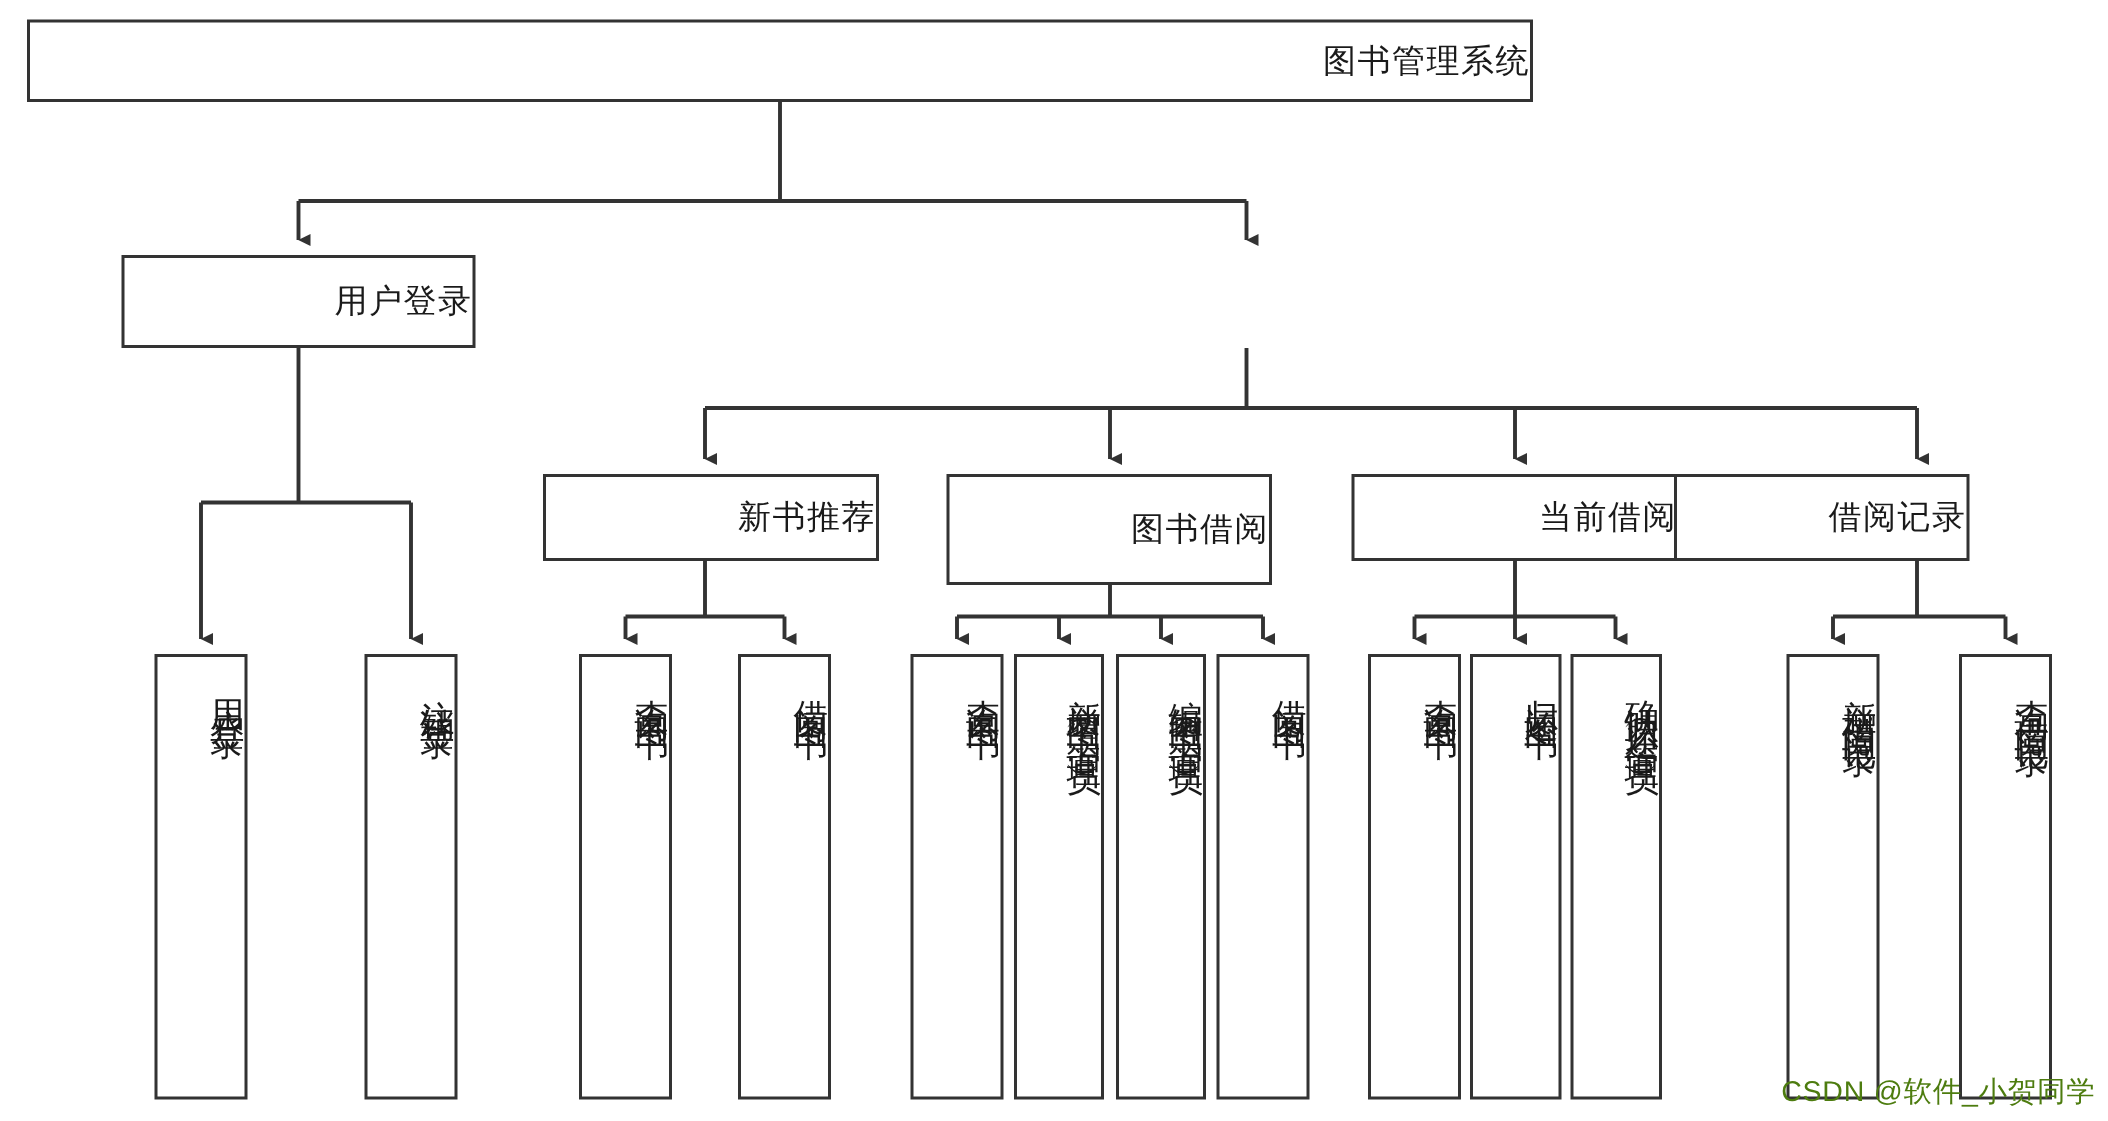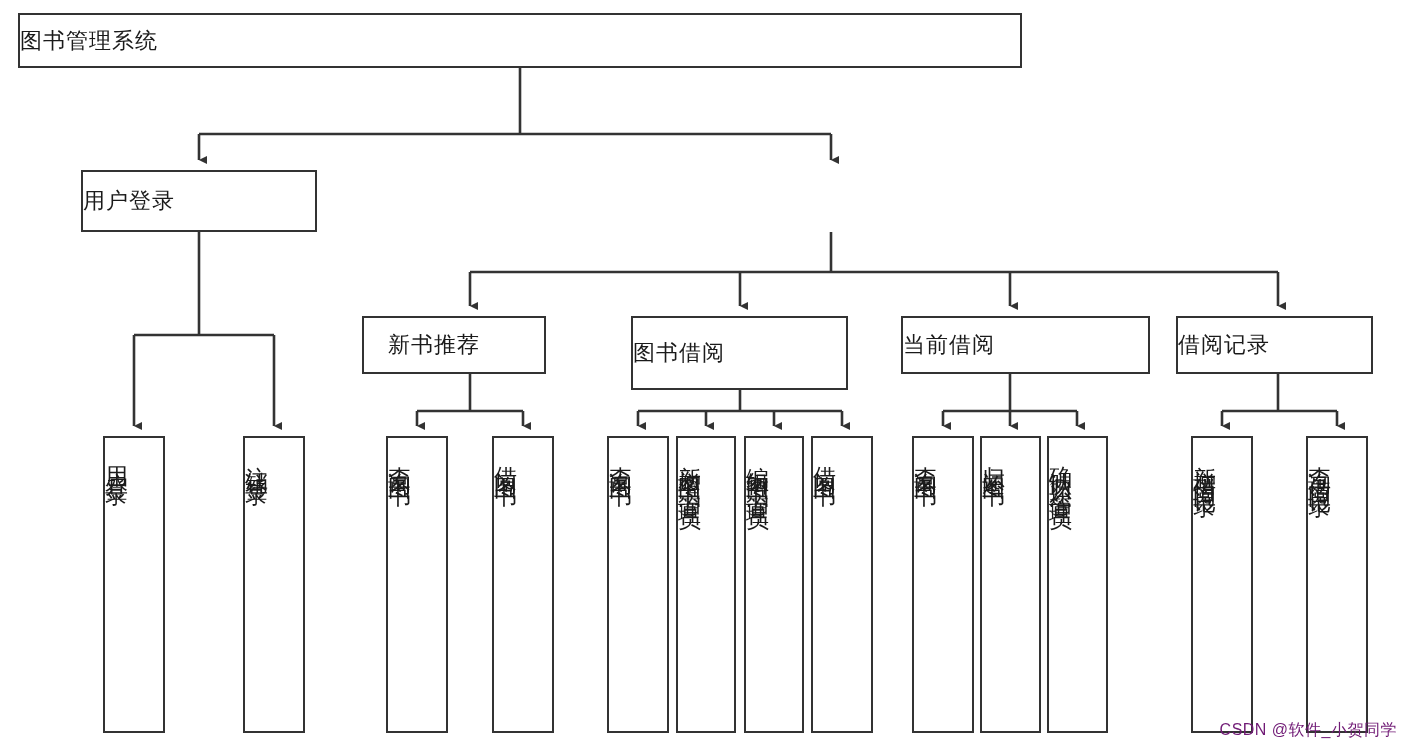--- a/index.html
+++ b/index.html
@@ -25,21 +25,21 @@
     width: 1405px;
     height: 747px;
   }
   .node {
     position: absolute;
     box-sizing: border-box;
     background: #ffffff;
     border: 2px solid #333333;
     display: flex;
     align-items: center;
-    justify-content: flex-start;
+    justify-content: flex-end;
     overflow: hidden;
   }
   .node-label {
     color: #1a1a1a;
     line-height: 1.25;
     text-align: center;
     white-space: pre-line;
   }
   .node.horizontal .node-label {
     writing-mode: horizontal-tb;
@@ -54,22 +54,22 @@
     writing-mode: vertical-rl;
     text-orientation: upright;
     font-size: 23px;
     letter-spacing: 6px;
     line-height: 1.0;
   }
   #watermark {
     position: absolute;
     right: 8px;
     bottom: 6px;
-    font-size: 16px;
-    color: #701a75;
+    font-size: 19px;
+    color: #4d7c0f;
     letter-spacing: 0.5px;
     user-select: none;
     white-space: nowrap;
   }
 </style>
 </head>
 <body>
 
 <div id="diagram-canvas">
 
@@ -124,30 +124,30 @@
   </svg>
 
   <div class="node horizontal" style="left:18px; top:13px; width:1004px; height:55px;">
     <span class="node-label">图书管理系统</span>
   </div>
 
   <div class="node horizontal" style="left:81px; top:170px; width:236px; height:62px;">
     <span class="node-label">用户登录</span>
   </div>
 
-  <div class="node horizontal" style="left:362px; top:316px; width:184px; height:58px;padding-left:24px;">
+  <div class="node horizontal" style="left:362px; top:316px; width:224px; height:58px;padding-left:24px;">
     <span class="node-label">新书推荐</span>
   </div>
   <div class="node horizontal" style="left:631px; top:316px; width:217px; height:74px;">
     <span class="node-label">图书借阅</span>
   </div>
-  <div class="node horizontal" style="left:901px; top:316px; width:249px; height:58px;">
+  <div class="node horizontal" style="left:901px; top:316px; width:219px; height:58px;">
     <span class="node-label">当前借阅</span>
   </div>
-  <div class="node horizontal" style="left:1176px; top:316px; width:197px; height:58px;">
+  <div class="node horizontal" style="left:1116px; top:316px; width:197px; height:58px;">
     <span class="node-label">借阅记录</span>
   </div>
 
   <div class="node vertical" style="left:103px; top:436px; width:62px; height:297px;">
     <span class="node-label">用户登录</span>
   </div>
   <div class="node vertical" style="left:243px; top:436px; width:62px; height:297px;">
     <span class="node-label">注销登录</span>
   </div>
 

